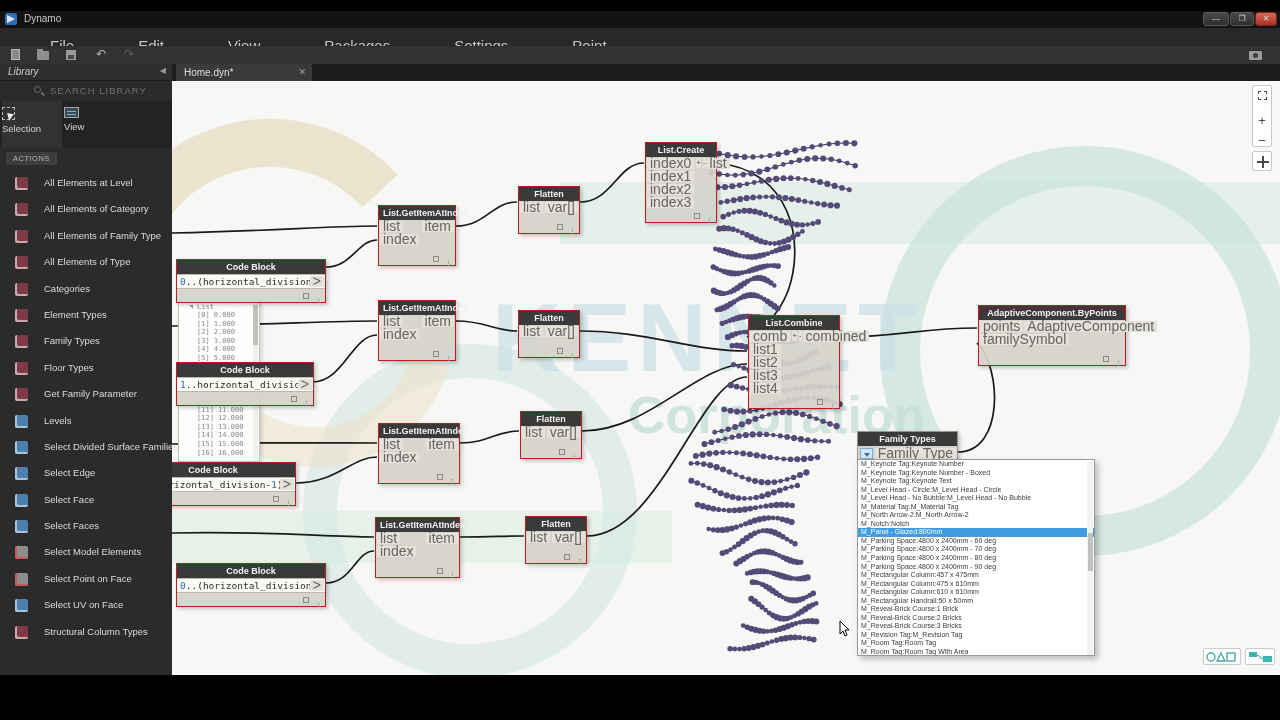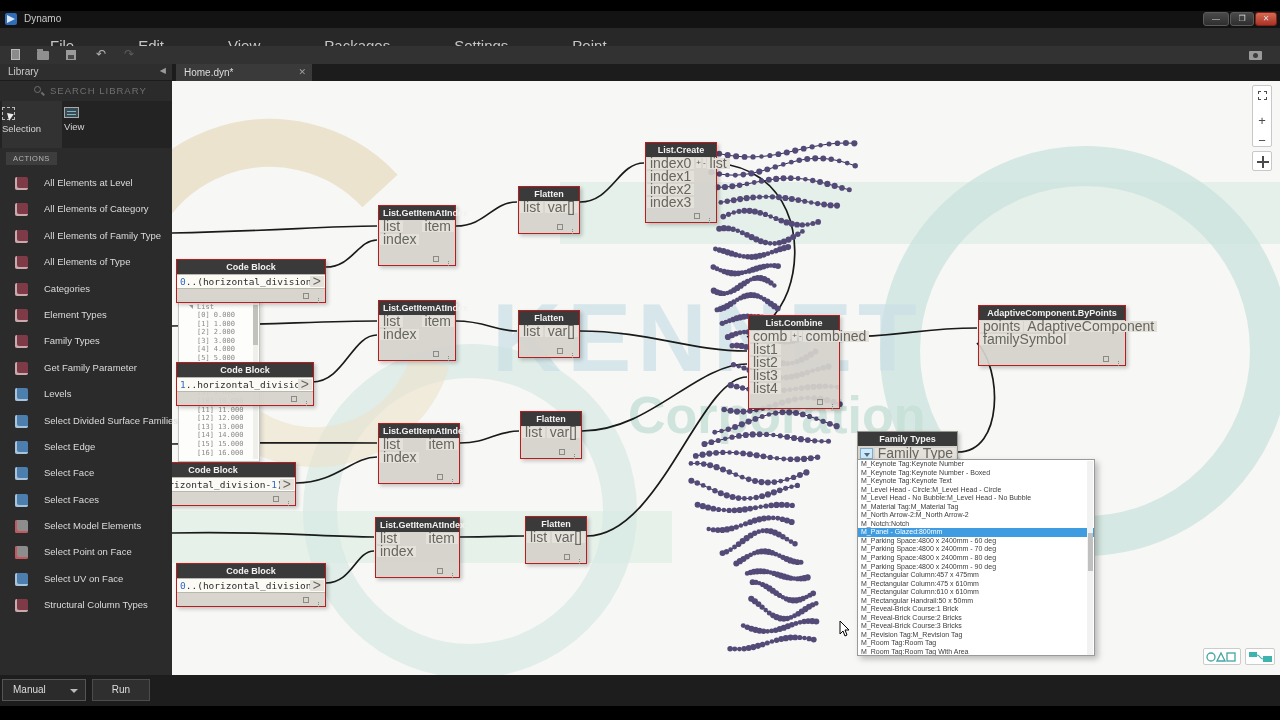--- a/index.html
+++ b/index.html
@@ -26,21 +26,21 @@
   .ico-folder { width:12px; height:9px; background:#8f8f8f; margin:3px auto 0; border-radius:1px; position:relative; }
   .ico-folder:before { content:""; position:absolute; left:0; top:-2px; width:6px; height:2px; background:#8f8f8f; }
   .ico-floppy { width:10px; height:10px; background:#9a9a9a; margin:2px auto; position:relative; }
   .ico-floppy:before { content:""; position:absolute; left:2px; top:5px; width:6px; height:4px; background:#4a4a4a; }
   .glyph-undo { color:#b5b5b5; font-size:12px; line-height:13px; }
   .glyph-redo { color:#5d5d5d; font-size:12px; line-height:13px; }
   .ico-camera { position:relative; width:13px; height:9px; background:#9a9a9a; border-radius:1px; margin:3px auto; }
   .ico-camera:before { content:""; position:absolute; left:4px; top:2px; width:5px; height:5px; border-radius:50%; background:#3d3d3d; }
 
   .libheader { position:absolute; left:0; top:64px; width:172px; height:17px; background:#2e2e2e; border-bottom:1px solid #1c1c1c; }
-  .libheader .lbl { position:absolute; left:8px; top:2px; font-size:10px; color:#c9c9c9; }
+  .libheader .lbl { position:absolute; left:8px; top:2px; font-size:10px; color:#c9c9c9;font-style:italic; }
   .libheader .col { position:absolute; right:6px; top:2px; font-size:8px; color:#9a9a9a; }
 
   .tabbar { position:absolute; left:172px; top:64px; width:1108px; height:17px; background:#1c1c1c; }
   .tab { position:absolute; left:4px; top:0; width:136px; height:17px; background:#3a3a3a; color:#dedede; font-size:10px; line-height:17px; padding-left:8px; }
   .tab .x { position:absolute; right:6px; top:0; color:#9f9f9f; font-size:9px; }
 
   
   .sidebar { position:absolute; left:0; top:81px; width:172px; height:594px; background:#2b2b2b; z-index:30; }
   .searchrow { position:absolute; left:10px; top:3px; width:152px; height:15px; color:#6f6f6f; }
   .mag { position:absolute; left:24px; top:2px; width:7px; height:7px; border:1.5px solid #6f6f6f; border-radius:50%; }
@@ -1154,20 +1154,24 @@
         <div class="side-item">
           <div class="sicon red"></div>
           <div class="slbl">Element Types</div>
         </div>
         <div class="side-item">
           <div class="sicon red"></div>
           <div class="slbl">Family Types</div>
         </div>
         <div class="side-item">
           <div class="sicon red"></div>
+          <div class="slbl">Floor Types</div>
+        </div>
+        <div class="side-item">
+          <div class="sicon red"></div>
           <div class="slbl">Get Family Parameter</div>
         </div>
         <div class="side-item">
           <div class="sicon blue"></div>
           <div class="slbl">Levels</div>
         </div>
         <div class="side-item">
           <div class="sicon blue"></div>
           <div class="slbl">Select Divided Surface Families</div>
         </div>
@@ -1195,21 +1199,14 @@
           <div class="sicon blue"></div>
           <div class="slbl">Select UV on Face</div>
         </div>
         <div class="side-item">
           <div class="sicon red"></div>
           <div class="slbl">Structural Column Types</div>
         </div>
       </div>
   </div>
 
-  <div class="runbar">
-    <div class="modebox">
-      <span>Manual</span>
-      <span class="car"></span>
-    </div>
-    <div class="runbtn">Run</div>
-  </div>
 
 </div>
 
 </body></html>

